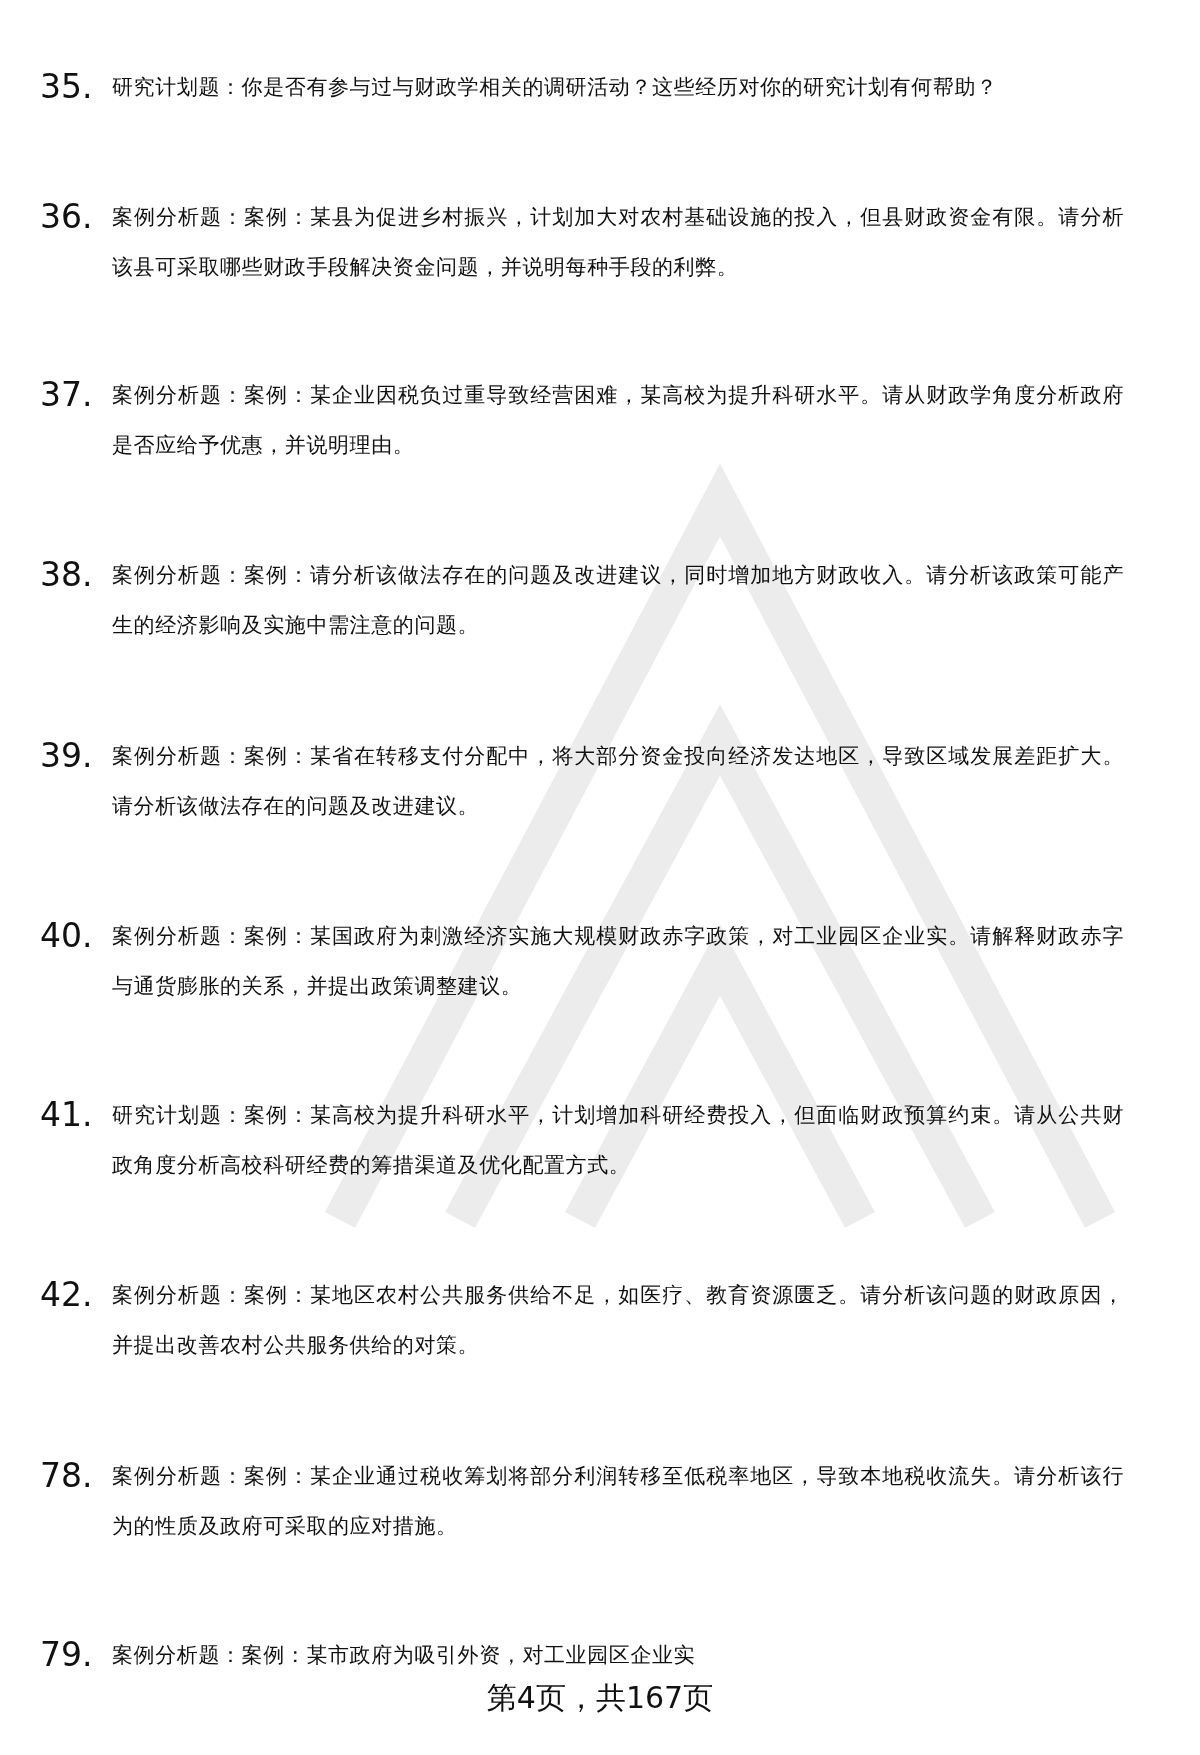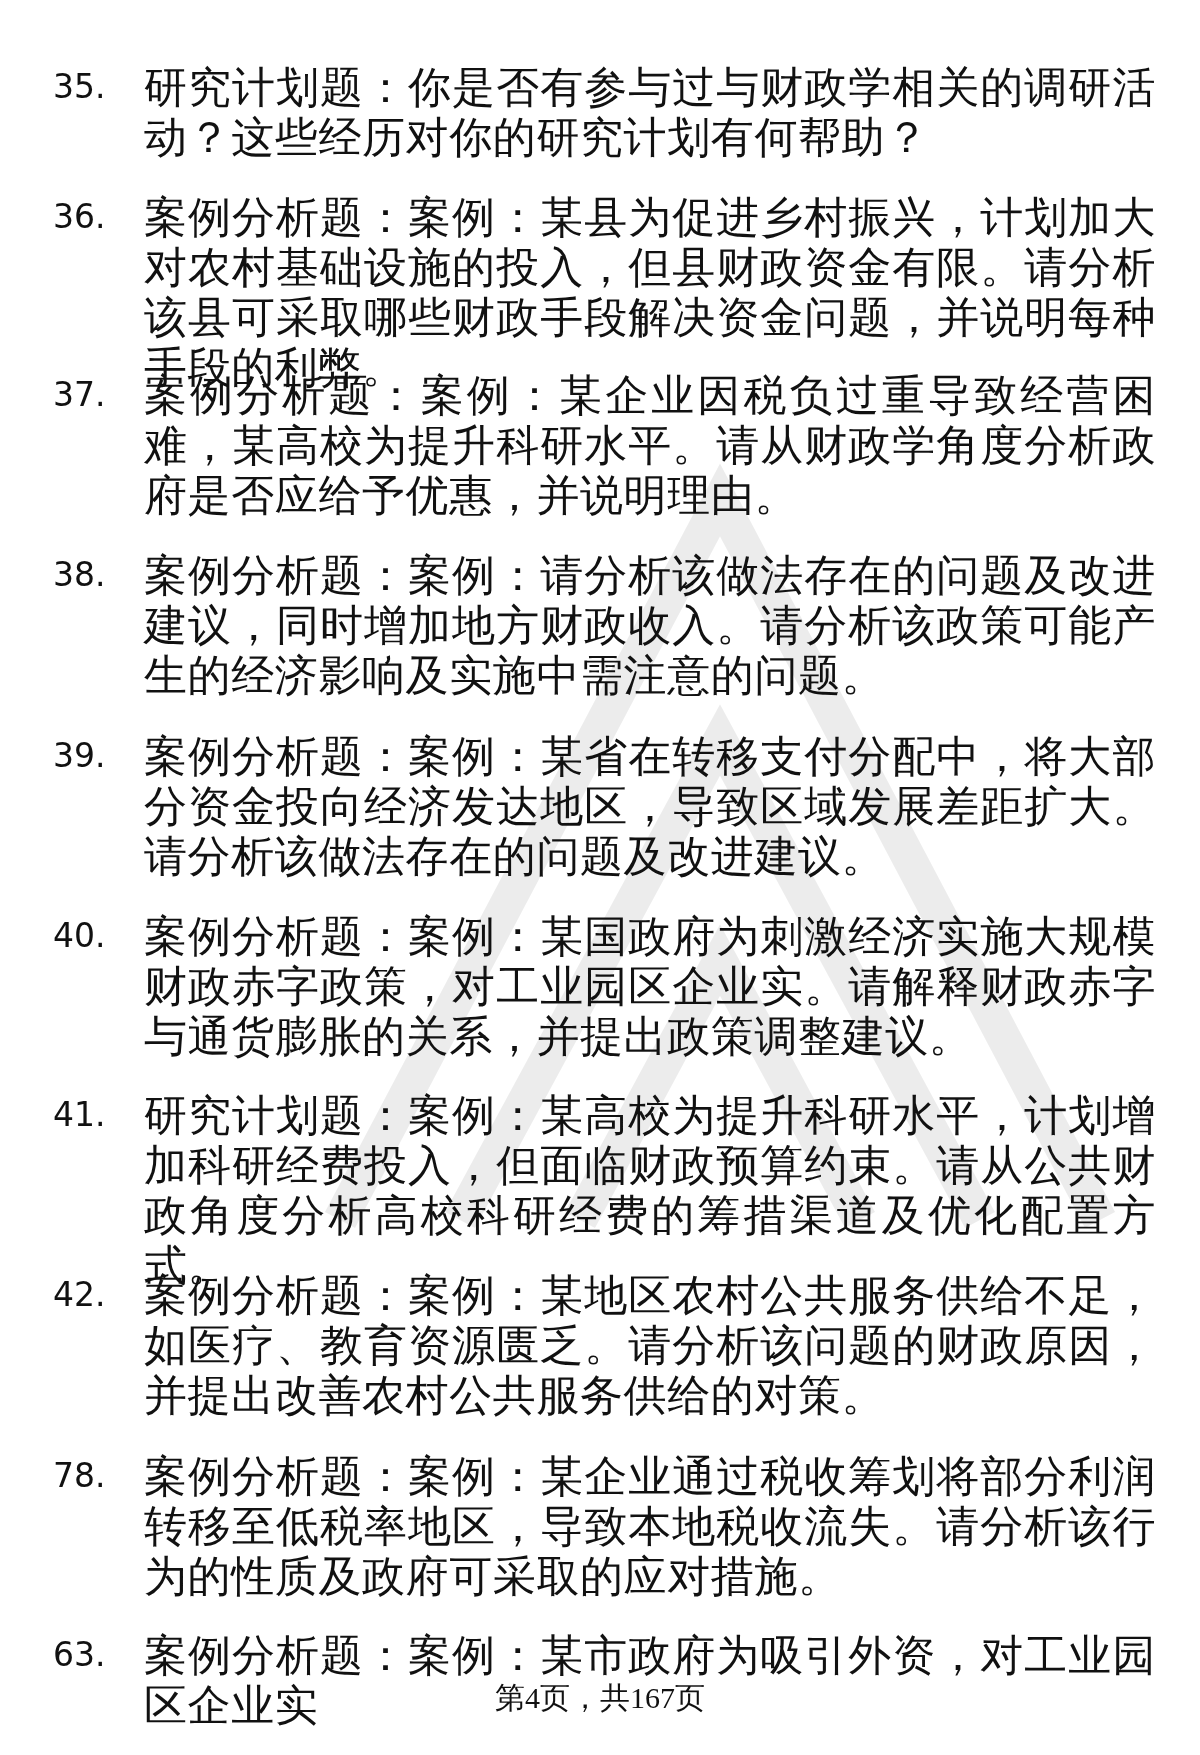--- a/index.html
+++ b/index.html
@@ -2,25 +2,25 @@
 <html><head>
 <meta charset="utf-8">
 <style>
   html, body { margin: 0; padding: 0; background: #ffffff; }
   body { width: 1200px; height: 1755px; position: relative; overflow: hidden;
          font-family: "DejaVu Sans", "Liberation Sans", sans-serif; color: #111111; }
   .watermark { position: absolute; left: 300px; top: 440px; width: 820px; height: 820px;
                pointer-events: none; opacity: 0.07; }
   .page { position: absolute; left: 0; top: 0; width: 1200px; }
   .item { position: absolute; left: 0; width: 1200px; }
-  .num { position: absolute; left: 53px; width: 76px; font-size: 33px; line-height: 50px; letter-spacing: 0px; }
-  .text { position: absolute; left: 144px; width: 1012px; font-size: 43px; line-height: 50px;
+  .num { position: absolute; left: 40px; width: 76px; font-size: 33px; line-height: 50px; letter-spacing: 0px; }
+  .text { position: absolute; left: 112px; width: 1012px; font-size: 21px; line-height: 50px;
           letter-spacing: 0.6px; text-align: justify; }
   .footer { position: absolute; left: 0; width: 1200px; top: 1676px; text-align: center;
-            font-size: 30px; line-height: 44px; color: #111; font-family: Liberation Serif, serif; }
+            font-size: 30px; line-height: 44px; color: #111; }
 </style>
 </head>
 <body>
 
 <svg class="watermark" viewBox="0 0 820 820">
   <g fill="none" stroke="#000" stroke-width="34" stroke-linejoin="miter">
     <path d="M40 780 L420 60 L800 780"></path>
     <path d="M160 780 L420 300 L680 780"></path>
     <path d="M280 780 L420 520 L560 780"></path>
   </g>
@@ -57,17 +57,17 @@
   </div>
   <div class="item" style="top:1270px;">
     <span class="num">42.</span>
     <div class="text">案例分析题：案例：某地区农村公共服务供给不足，如医疗、教育资源匮乏。请分析该问题的财政原因，并提出改善农村公共服务供给的对策。</div>
   </div>
   <div class="item" style="top:1451px;">
     <span class="num">78.</span>
     <div class="text">案例分析题：案例：某企业通过税收筹划将部分利润转移至低税率地区，导致本地税收流失。请分析该行为的性质及政府可采取的应对措施。</div>
   </div>
   <div class="item" style="top:1630px;">
-    <span class="num">63.</span>
+    <span class="num">79.</span>
     <div class="text">案例分析题：案例：某市政府为吸引外资，对工业园区企业实</div>
   </div>
   <div class="footer">第4页，共167页</div>
 </div>
 
 </body></html>

